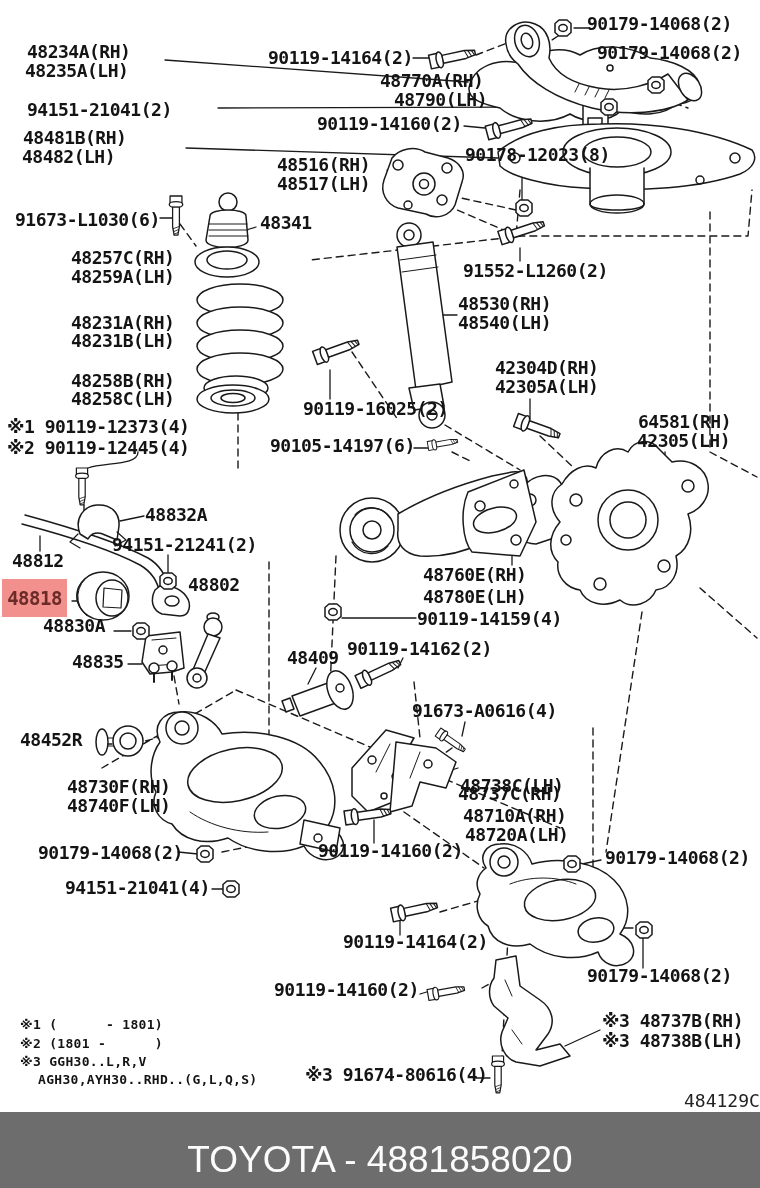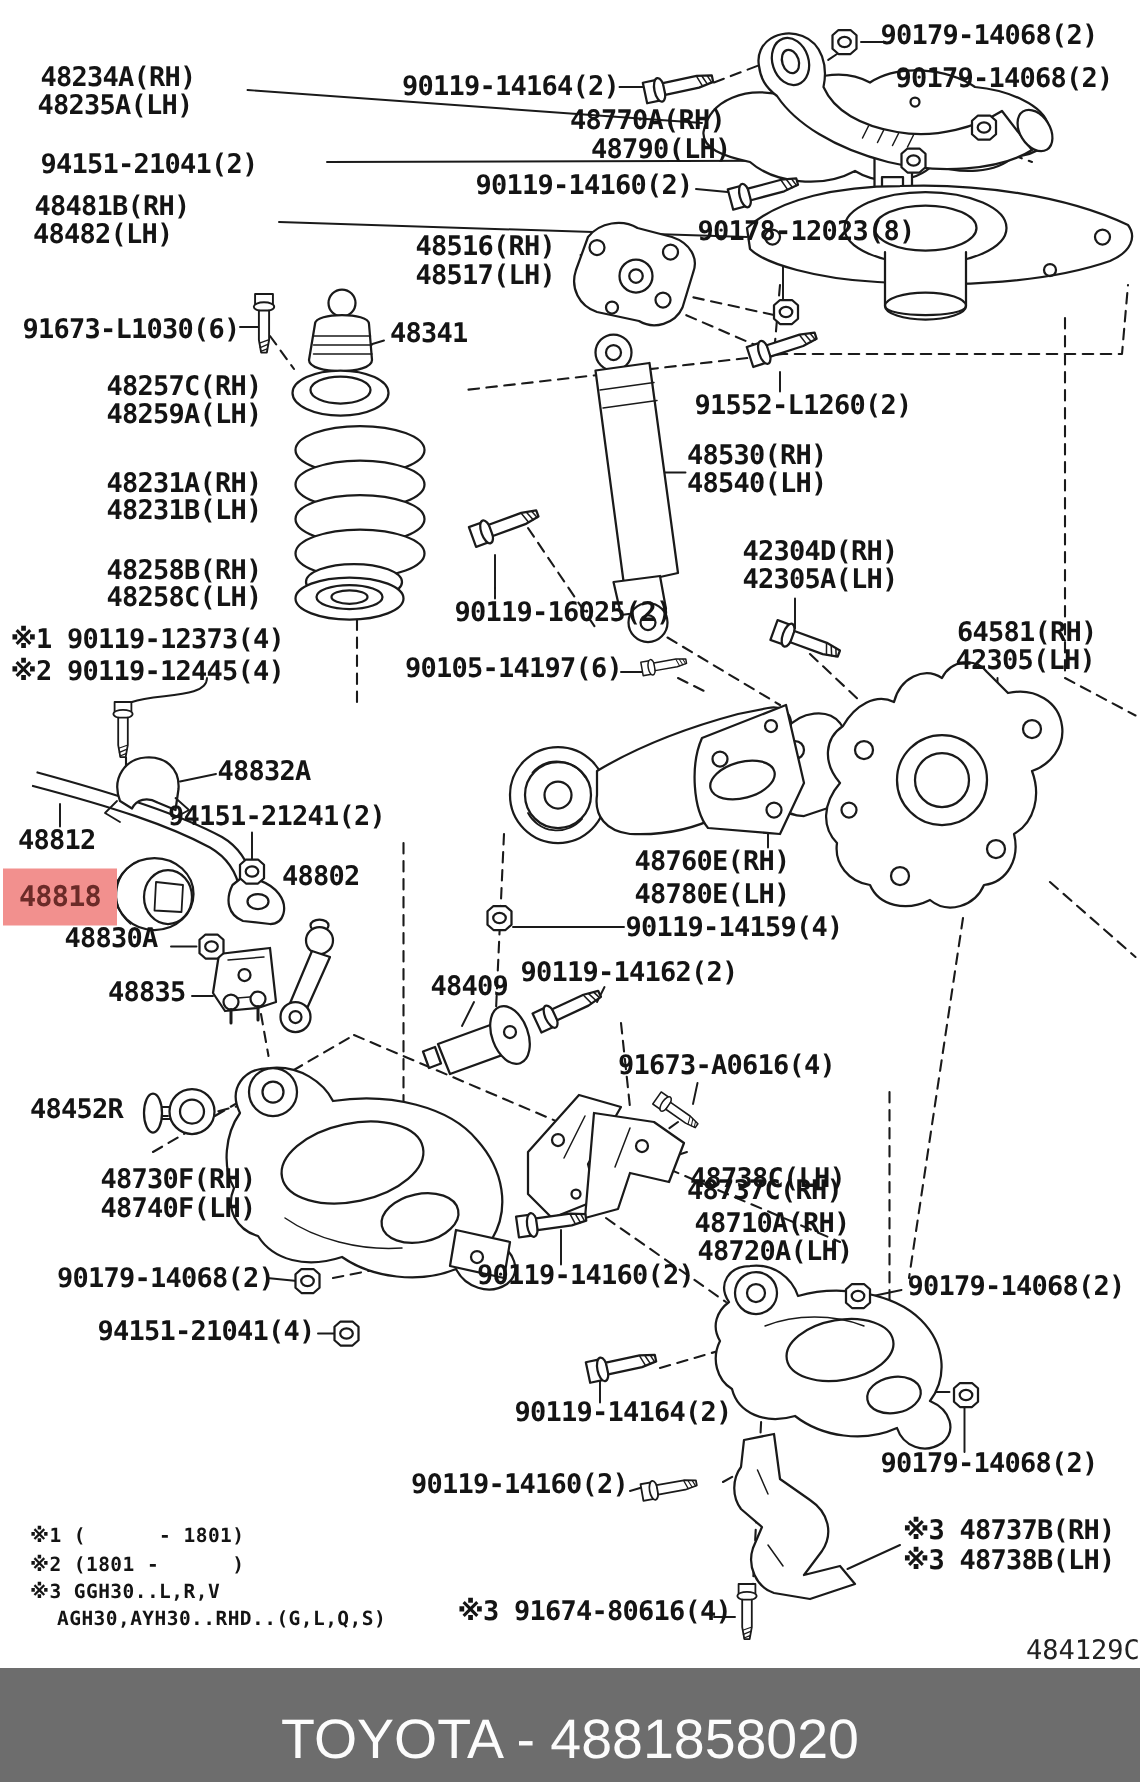--- a/index.html
+++ b/index.html
@@ -5,21 +5,21 @@
   html,body{margin:0;padding:0;background:#fff;}
   #page{position:relative;width:760px;height:1188px;background:#fff;overflow:hidden;
         font-family:"DejaVu Sans Mono","DejaVu Sans",monospace;}
   #art{position:absolute;left:0;top:0;}
   .plabel{position:absolute;font-weight:bold;font-size:18px;letter-spacing:-0.5px;
           line-height:1;color:#141414;white-space:pre;}
   .note{position:absolute;font-weight:bold;font-size:13px;letter-spacing:0.3px;
         line-height:1;color:#141414;white-space:pre;}
   .drawnum{position:absolute;left:684px;top:1090px;font-weight:normal;font-size:18px;
         color:#222;letter-spacing:0;}
-  #hl{position:absolute;left:2px;top:579px;width:76px;height:38px;
+  #hl{position:absolute;left:2px;top:579px;width:65px;height:38px;
       display:flex;align-items:center;justify-content:center;
       font-weight:bold;font-size:19px;letter-spacing:-0.5px;}
   #footer{position:absolute;left:0;top:1112px;width:760px;height:96px;
       display:flex;align-items:center;justify-content:center;gap:55px;
       font-family:"Liberation Sans","DejaVu Sans",sans-serif;font-size:37px;color:#fcfcfc;}
 </style>
 </head>
 <body>
 
 <div id="page">

